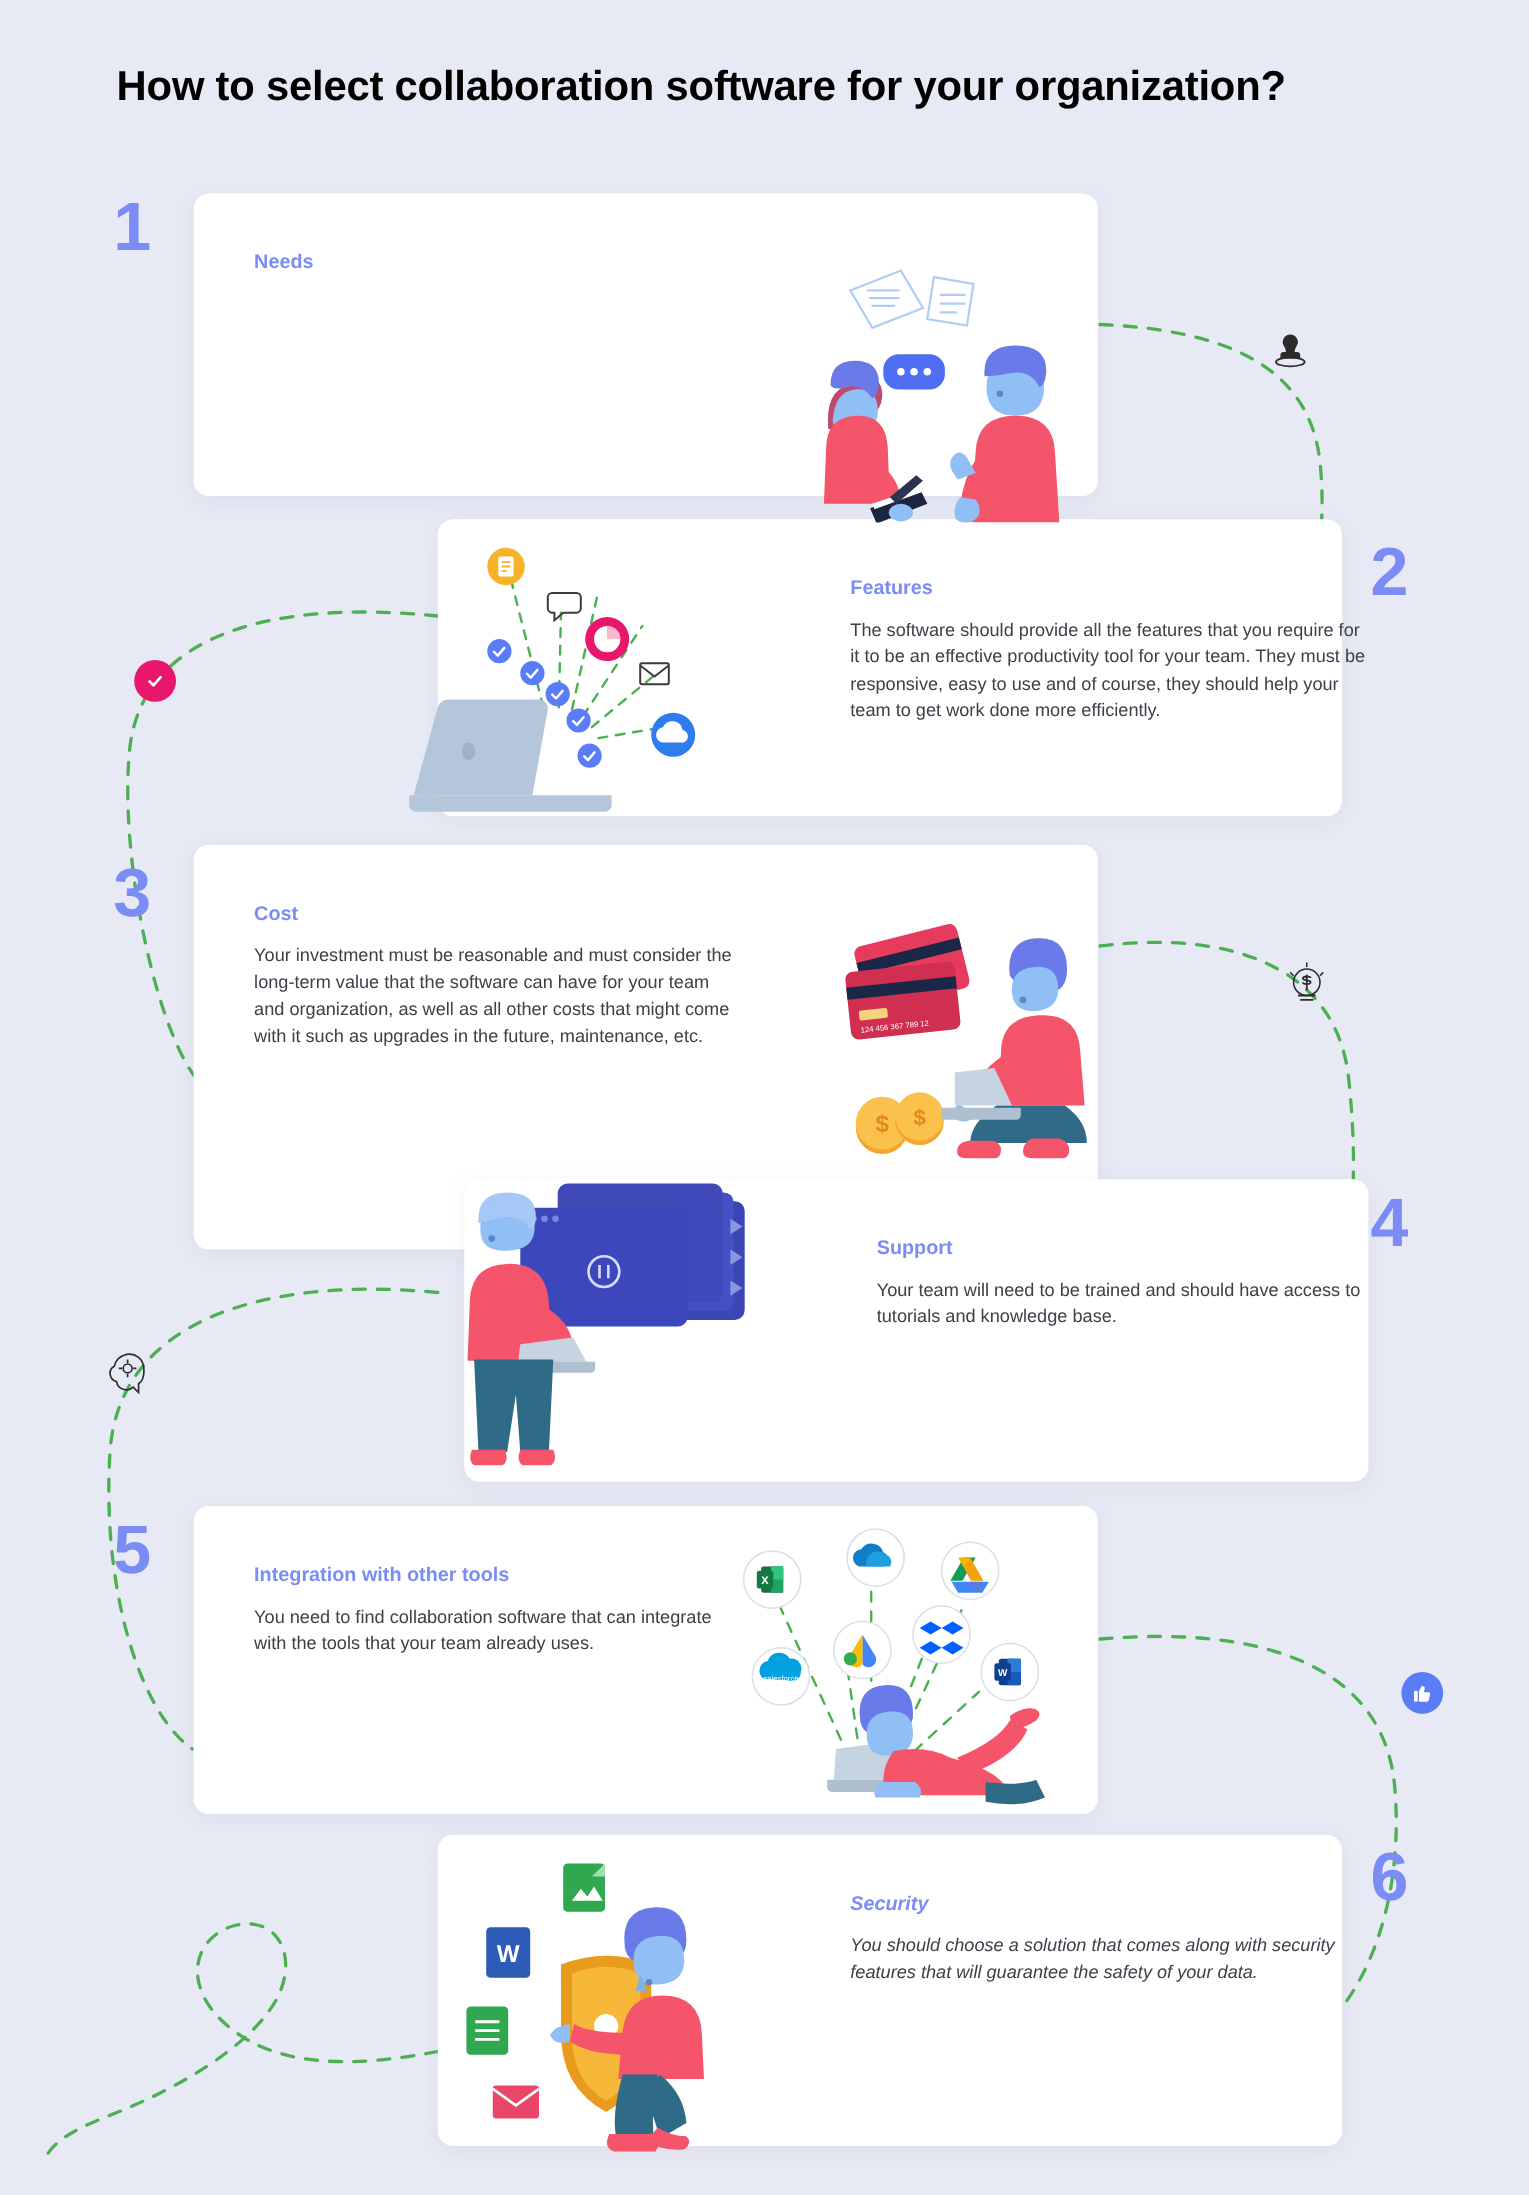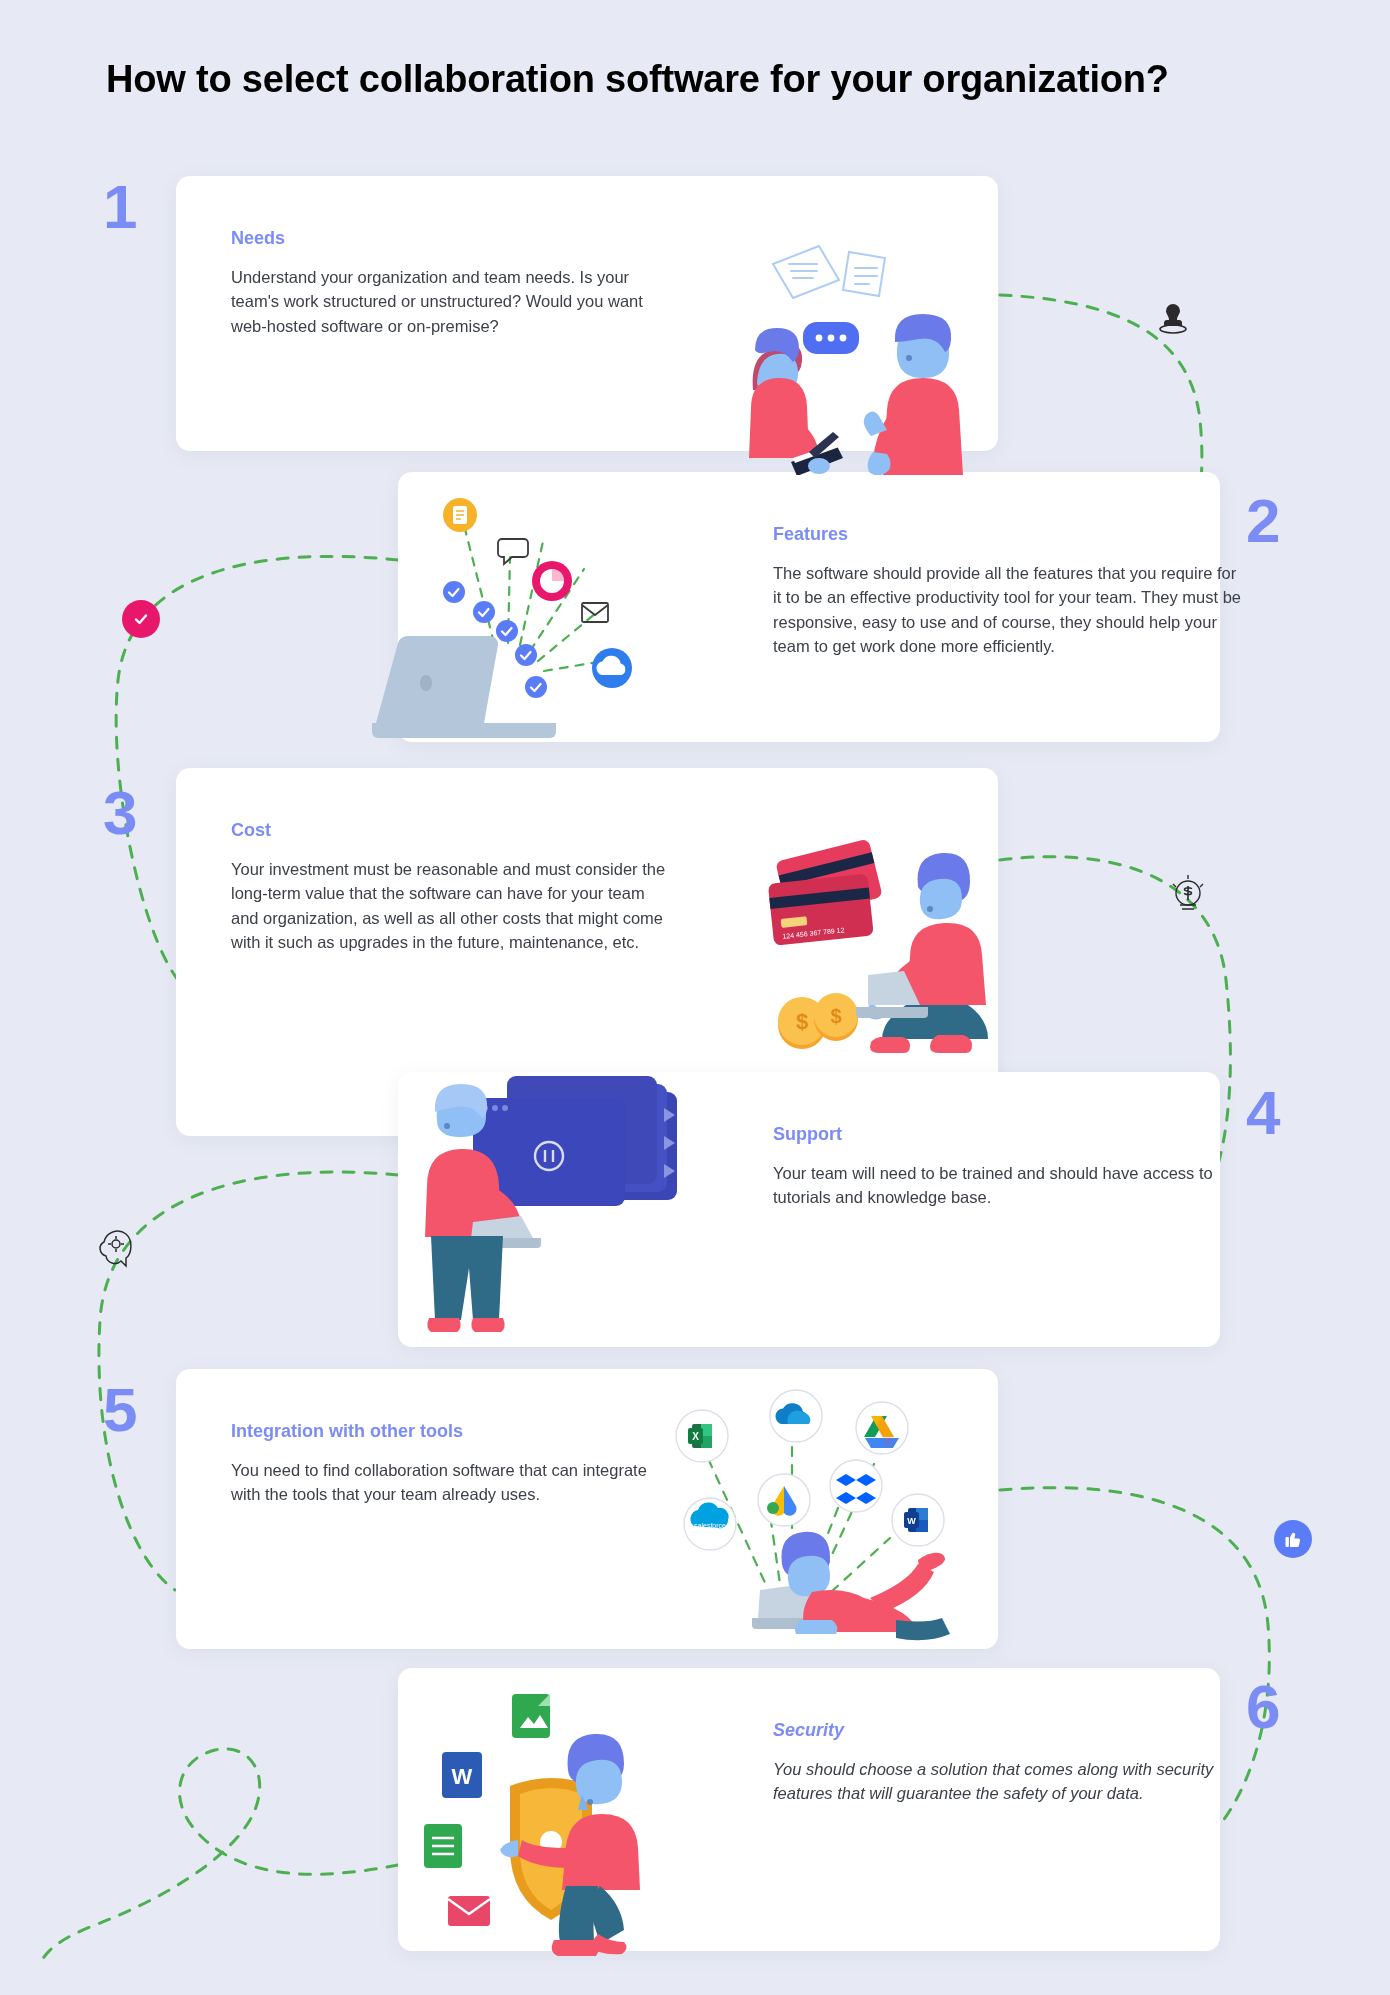--- a/index.html
+++ b/index.html
@@ -51,21 +51,21 @@
   
   .card {
     position: absolute;
     background: #ffffff;
     border-radius: 14px;
     box-shadow: 0 4px 18px rgba(120,130,170,0.10);
   }
   .card-1 { left: 176px; top: 176px;  width: 822px; height: 275px; }
   .card-2 { left: 398px; top: 472px;  width: 822px; height: 270px; }
   .card-3 { left: 176px; top: 768px;  width: 822px; height: 368px; }
-  .card-4 { left: 398px; top: 1072px; width: 822px; height: 275px; }
+  .card-4 { left: 422px; top: 1072px; width: 822px; height: 275px; }
   .card-5 { left: 176px; top: 1369px; width: 822px; height: 280px; }
   .card-6 { left: 398px; top: 1668px; width: 822px; height: 283px; font-style: italic; }
 
   .card-text { position: absolute; }
   .text-left  { left: 55px;  top: 52px;  width: 440px; }
   .text-right { left: 375px; top: 52px;  width: 470px; }
 
   .card-heading {
     font-size: 18px;
     font-weight: bold;
@@ -163,21 +163,20 @@
 <div class="badge-circle badge-blue" style="left:1274px; top:1520px;">
   <svg width="20" height="20" viewBox="0 0 20 20" fill="#fff">
     <path d="M7 18 h7 a2 2 0 0 0 2 -1.6 l1 -5 a1.6 1.6 0 0 0 -1.6 -2 h-4 l0.8 -3.4 a1.8 1.8 0 0 0 -3.3 -1.3 L7 8.4 z"></path>
     <rect x="2.5" y="8" width="3.4" height="10" rx="1"></rect>
   </svg>
 </div>
 
 <div class="card card-1">
   <div class="card-text text-left">
     <div class="card-heading">Needs</div>
-    <div class="card-body">Understand your organization and team needs. Is your team's work structured or unstructured? Would you want web-hosted software or on-premise?</div>
   </div>
 </div>
 
 <svg class="illus illus-over" style="left:745px; top:230px;" width="230" height="245" viewBox="0 0 230 245" xmlns="http://www.w3.org/2000/svg">
 
   <g fill="#ffffff" stroke="#aecdf6" stroke-width="2">
     <path d="M28 34 l46 -18 l20 34 l-46 18 z"></path>
     <path d="M104 22 l36 6 l-6 38 l-36 -6 z"></path>
   </g>
   <g stroke="#aecdf6" stroke-width="2" stroke-linecap="round">

